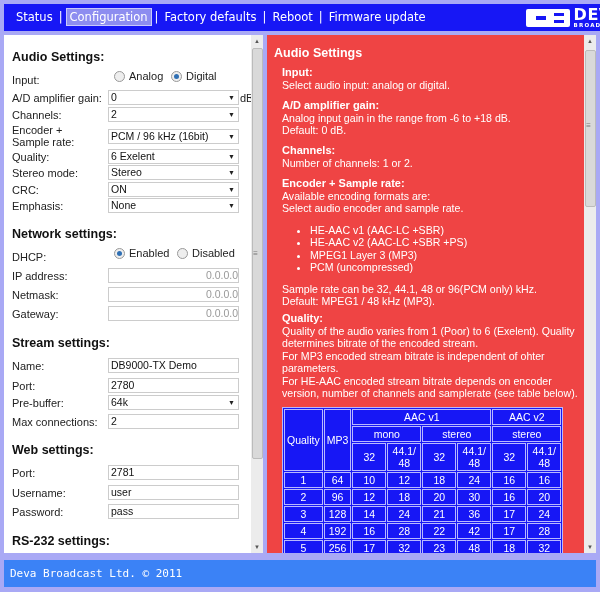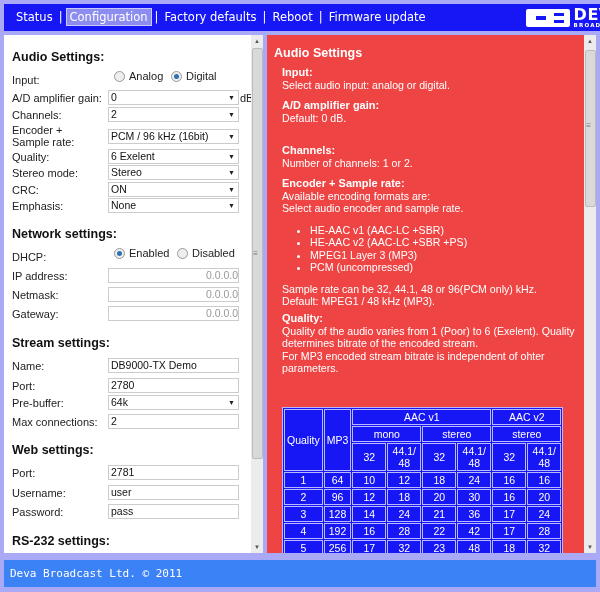--- a/index.html
+++ b/index.html
@@ -178,20 +178,21 @@
 
 <div class="right">
   <div class="content">
     <h2>Audio Settings</h2>
     <div class="help" style="top:31px">
       <b>Input:</b>
       <div>Select audio input: analog or digital.</div>
     </div>
     <div class="help" style="top:64px">
       <b>A/D amplifier gain:</b>
+      <div>Analog input gain in the range from -6 to +18 dB.</div>
       <div>Default: 0 dB.</div>
     </div>
     <div class="help" style="top:109px">
       <b>Channels:</b>
       <div>Number of channels: 1 or 2.</div>
     </div>
     <div class="help" style="top:142px">
       <b>Encoder + Sample rate:</b>
       <div>Available encoding formats are:</div>
       <div>Select audio encoder and sample rate.</div>
@@ -201,20 +202,21 @@
         <li>MPEG1 Layer 3 (MP3)</li>
         <li>PCM (uncompressed)</li>
       </ul>
       <div>Sample rate can be 32, 44.1, 48 or 96(PCM only) kHz.</div>
       <div>Default: MPEG1 / 48 kHz (MP3).</div>
     </div>
     <div class="help" style="top:277px">
       <b>Quality:</b>
       <div>Quality of the audio varies from 1 (Poor) to 6 (Exelent). Quality determines bitrate of the encoded stream.</div>
       <div>For MP3 encoded stream bitrate is independent of ohter parameters.</div>
+      <div>For HE-AAC encoded stream bitrate depends on encoder version, number of channels and samplerate (see table below).</div>
     </div>
 
     <table class="tbl">
       <tbody>
           <tr>
         <td rowspan="3">Quality</td>
         <td rowspan="3">MP3</td>
         <td colspan="4">AAC v1</td>
         <td colspan="2">AAC v2</td>
       </tr>

